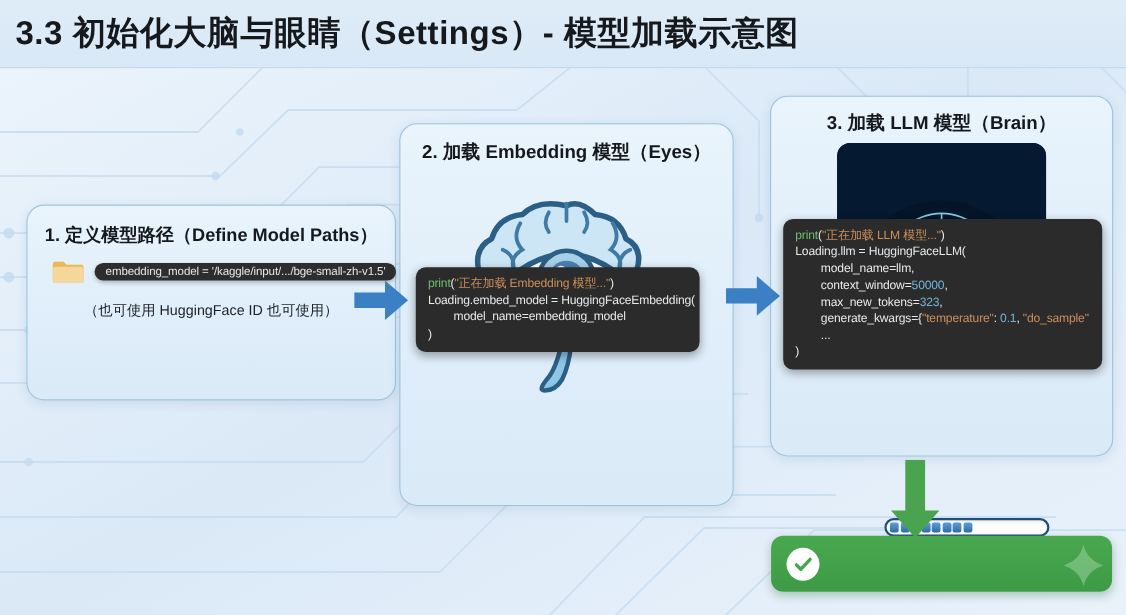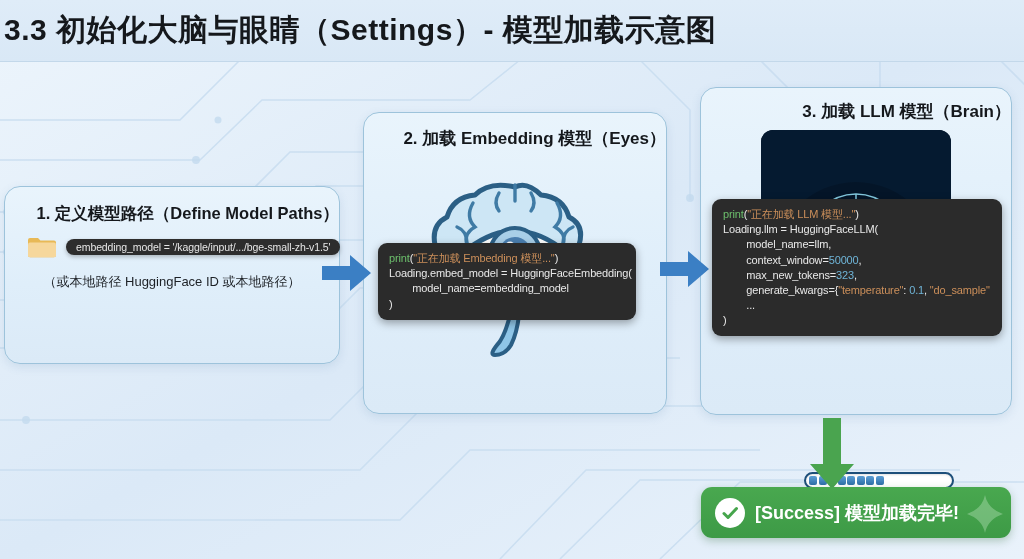--- a/index.html
+++ b/index.html
@@ -20,54 +20,54 @@
 
   
   .header {
     position:absolute; left:0; top:0; width:1024px; height:62px;
     background:linear-gradient(180deg,#dfecf8 0%,#d9e8f6 100%);
     border-bottom:1px solid #c3d8ea;
     display:flex; align-items:center; z-index:5;
   }
   .header-title {
     font-size:30px; font-weight:bold; color:#15181c;
-    letter-spacing:.5px; padding-left:4px; white-space:nowrap;
+    letter-spacing:.5px; padding-left:14px; white-space:nowrap;
   }
 
   
   .panel {
     position:absolute; z-index:3;
     background:linear-gradient(180deg,#e9f4fc 0%,#dfeefa 55%,#dbeaf7 100%);
     border:1.6px solid #9dc3db;
     border-radius:16px;
     box-shadow:0 3px 10px rgba(80,120,160,.14);
   }
   .panel-title {
-    text-align:right; font-size:17px; font-weight:bold;
+    text-align:center; font-size:17px; font-weight:bold;
     color:#15181c; white-space:nowrap;
   }
 
   
-  #panel1 { left:4px; top:186px; width:336px; height:178px; }
+  #panel1 { left:24px; top:186px; width:336px; height:178px; }
   #panel1 .panel-title { margin-top:16px; font-size:16.5px; }
   .path-row { display:flex; align-items:center; margin:10px 0 0 22px; }
   .folder { width:30px; height:24px; position:relative; flex:0 0 auto; margin-right:9px; }
   .code-chip {
     background:#2d2d2d; color:#e6e6e6;
     border-radius:8px; padding:2px 10px;
     font-size:10.5px; font-family:"Liberation Sans","DejaVu Sans",sans-serif;
     white-space:nowrap; letter-spacing:-.1px;
     box-shadow:0 2px 4px rgba(0,0,0,.25);
   }
   .panel1-note {
     margin-top:14px; text-align:center; font-size:13px; color:#1d2126;
   }
 
   
-  #panel2 { left:363px; top:112px; width:304px; height:302px; }
+  #panel2 { left:363px; top:112px; width:304px; height:348px; }
   #panel2 .panel-title { margin-top:14px; font-size:17px; }
   .brain-eye { position:absolute; left:50%; top:46px; transform:translateX(-50%); }
 
   
   #panel3 { left:700px; top:87px; width:312px; height:328px; }
   #panel3 .panel-title { margin-top:12px; font-size:17px; }
   .brain-photo {
     position:absolute; left:50%; top:42px; transform:translateX(-50%);
     width:190px; height:150px; border-radius:12px; overflow:hidden;
     background:radial-gradient(ellipse at 50% 78%, #2ea9e8 0%, #0f4f9e 46%, #06213f 78%, #03101f 100%);
@@ -189,21 +189,21 @@
     <span class="folder">
       <svg width="30" height="24" viewBox="0 0 30 24">
         <path d="M1 5 q0-2 2-2 h8 l2.4 2.6 H27 q2 0 2 2 v12.6 q0 2-2 2 H3 q-2 0-2-2 Z" fill="#e8b956"></path>
         <path d="M1 9.4 q0-2 2-2 h24 q2 0 2 2 v10.8 q0 2-2 2 H3 q-2 0-2-2 Z" fill="#f6d79b"></path>
       </svg>
     </span>
     <span class="code-chip">embedding_model = '/kaggle/input/.../bge-small-zh-v1.5'</span>
   </div>
 
 
-  <div class="panel1-note">（或本地路径 HuggingFace ID 或本地路径）</div>
+  <div class="panel1-note">（也可使用 HuggingFace ID 也可使用）</div>
 </div>
 
 <div class="panel" id="panel2">
   <div class="panel-title">2. 加载 Embedding 模型（Eyes）</div>
 
   <span class="brain-eye">
     <svg width="200" height="200" viewBox="0 0 200 200">
       <g>
 
         <path d="M96 152 q-6 26 -14 34 q-8 10 -2 10 q10 0 16-10 q6-12 8-30 Z" fill="#8fc6e8" stroke="#2b5f85" stroke-width="4" stroke-linejoin="round"></path>
@@ -335,19 +335,18 @@
     <path d="M15 0 H33 V46 H46 L24 71 L2 46 H15 Z" fill="#4aa44f"></path>
   </svg>
 </span>
 
 <div id="success">
   <span class="check-circle">
     <svg width="20" height="20" viewBox="0 0 20 20">
       <path d="M4 10.5 L8 14.5 L16.5 5.5" stroke="#46a54c" stroke-width="3" fill="none" stroke-linecap="round" stroke-linejoin="round"></path>
     </svg>
   </span>
-  <span class="success-text">[Success] 模型加载完毕!</span>
   <span class="sparkle">
     <svg width="40" height="38" viewBox="0 0 40 38">
       <path d="M20 0 q3 14 18 19 q-15 5 -18 19 q-3 -14 -18 -19 q15 -5 18 -19 Z" fill="#b7e3b9" opacity=".75"></path>
     </svg>
   </span>
 </div>
 
 </body></html>

